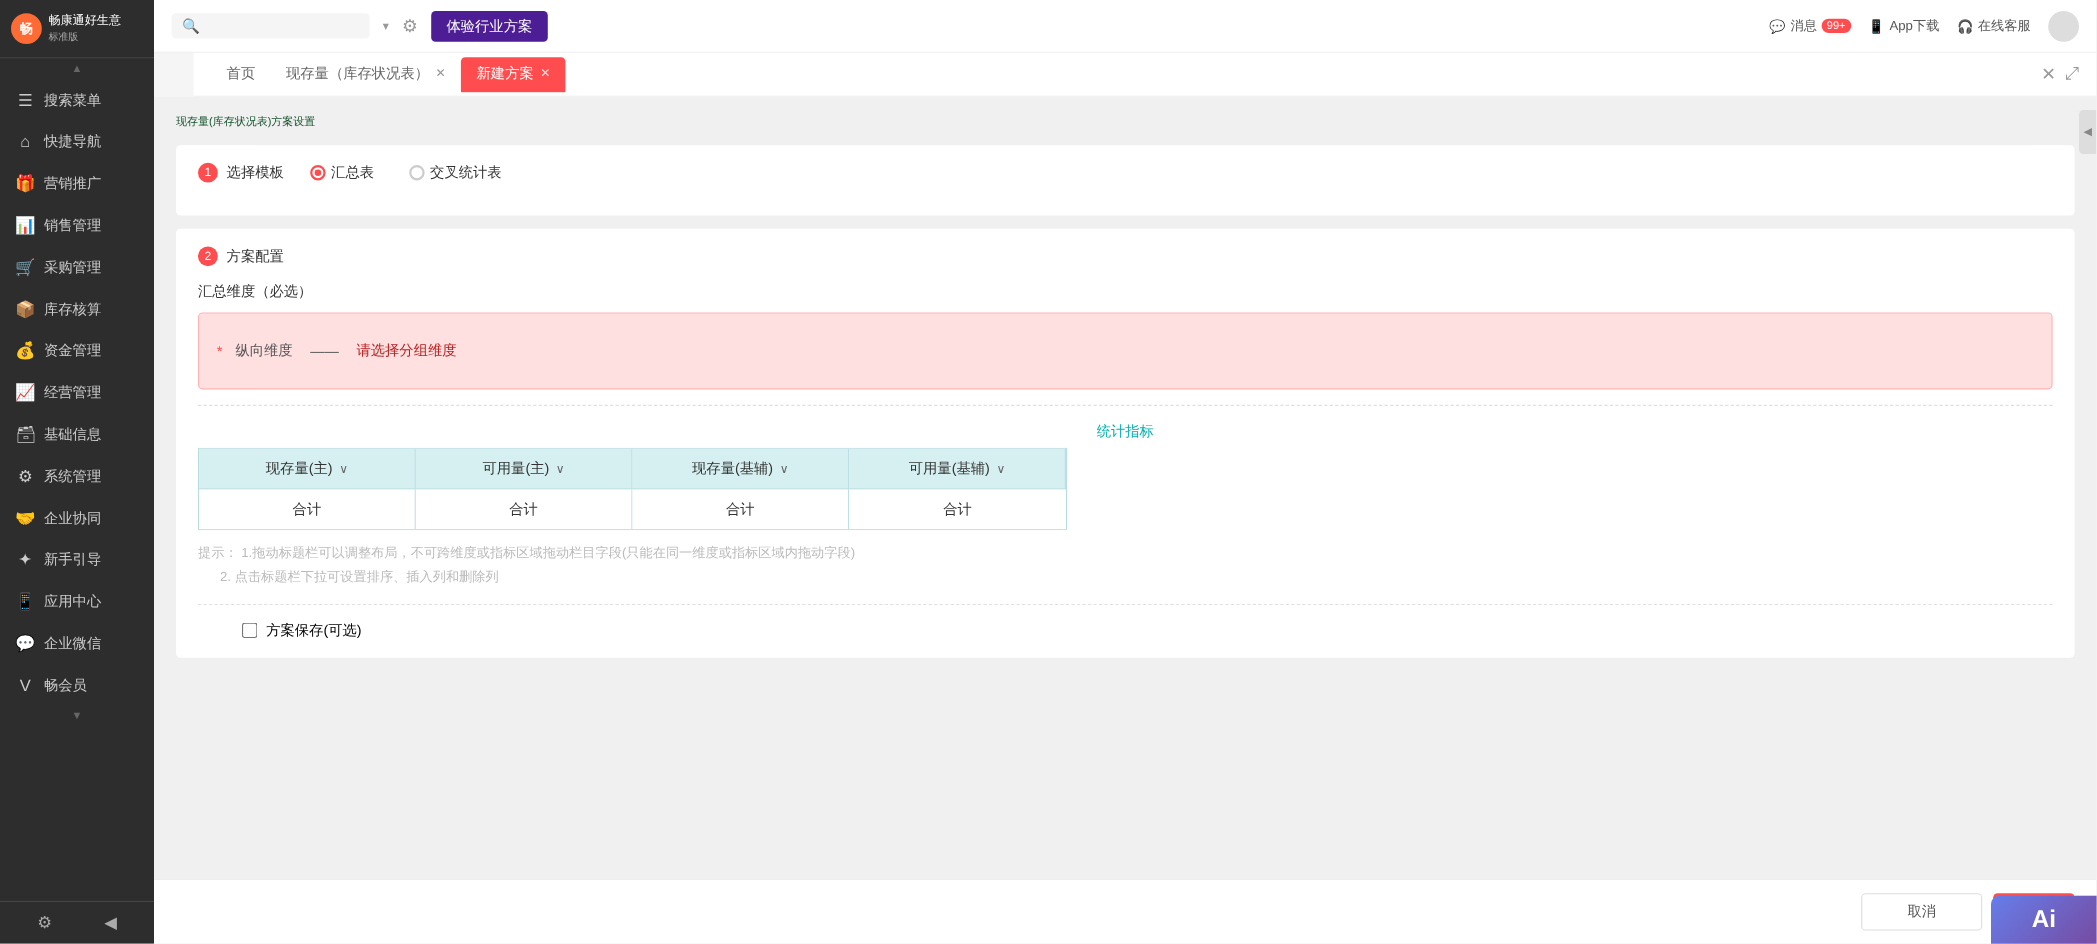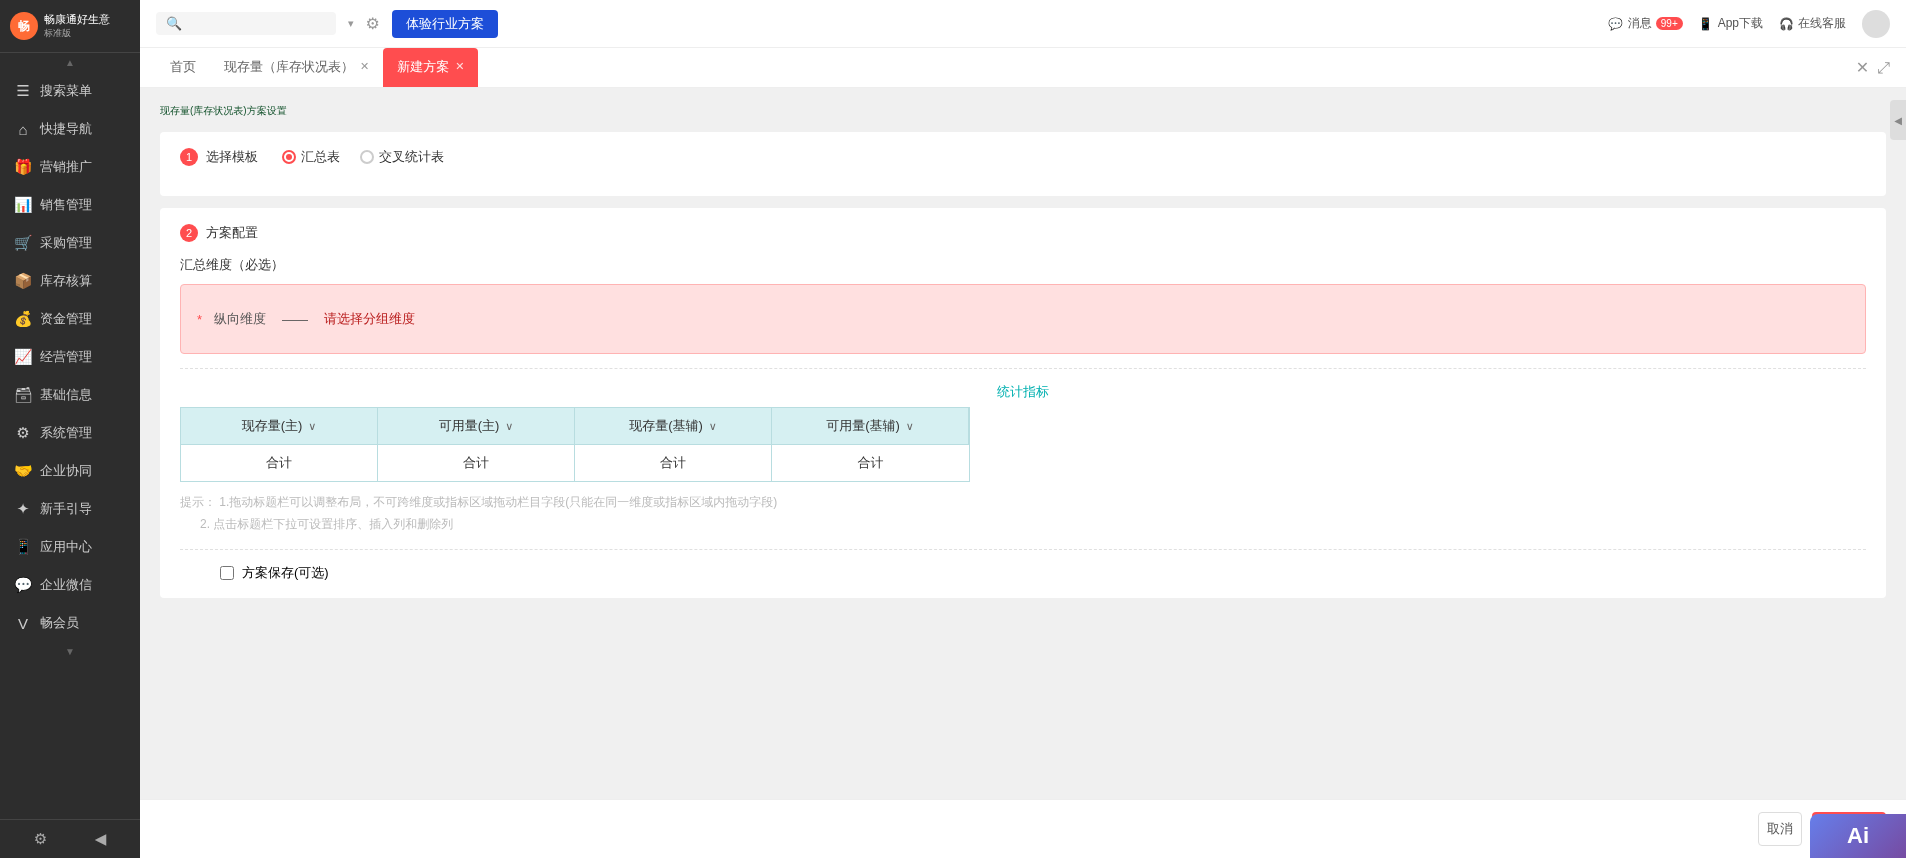--- a/index.html
+++ b/index.html
@@ -66,39 +66,39 @@
       background: #f5f5f5; border-radius: 4px; padding: 4px 10px;
       min-width: 180px;
     }
     .topbar-search input {
       border: none; background: transparent; outline: none; font-size: 12px; color: #666;
       width: 120px;
     }
     .topbar-dropdown { color: #999; cursor: pointer; font-size: 11px; }
     .topbar-gear { color: #999; cursor: pointer; font-size: 16px; }
     .topbar-btn {
-      background: #1d4ed8; color: white; border: none; border-radius: 4px;
+      background: #4c1d95; color: white; border: none; border-radius: 4px;
       padding: 5px 14px; font-size: 13px; cursor: pointer;
     }
     .topbar-spacer { flex: 1; }
     .topbar-right { display: flex; align-items: center; gap: 16px; }
     .topbar-right-item { display: flex; align-items: center; gap: 4px; color: #555; font-size: 12px; cursor: pointer; }
     .badge {
       background: #ff4d4f; color: white; border-radius: 8px;
       font-size: 10px; padding: 1px 5px; min-width: 18px; text-align: center;
     }
     .topbar-avatar { width: 28px; height: 28px; border-radius: 50%; background: #ddd; }
 
     
     .tabs {
       background: #fff;
-      display: flex; 
+      display: flex; align-items: center;
       padding: 0 16px;
       border-bottom: 1px solid #eee;
-      flex-shrink: 0; height: 40px;
+      flex-shrink: 0; height: 40px; margin-left: 36px;
     }
     .tab {
       display: flex; align-items: center; gap: 6px;
       padding: 8px 14px; cursor: pointer; font-size: 13px; color: #666;
       border-bottom: 2px solid transparent; white-space: nowrap;
     }
     .tab.active-tab { color: #ff4d4f; border-bottom: 2px solid #ff4d4f; }
     .tab-close { color: #999; font-size: 11px; cursor: pointer; }
 
     
@@ -115,21 +115,21 @@
     .step-header {
       display: flex; align-items: center; gap: 8px; margin-bottom: 14px;
     }
     .step-badge {
       width: 18px; height: 18px; border-radius: 50%;
       background: #ff4d4f; color: white; font-size: 11px;
       display: flex; align-items: center; justify-content: center; flex-shrink: 0;
     }
     .step-title { font-size: 13px; font-weight: 500; color: #333; }
 
-    .radio-group { display: flex; align-items: center; gap: 20px; }
+    .radio-group { display: flex; align-items: center; gap: 32px; }
     .radio-item { display: flex; align-items: center; gap: 5px; cursor: pointer; font-size: 13px; color: #333; }
     .radio-dot {
       width: 14px; height: 14px; border-radius: 50%;
       border: 2px solid #ccc;
       display: flex; align-items: center; justify-content: center;
     }
     .radio-dot.checked { border-color: #ff4d4f; }
     .radio-dot.checked::after {
       content: ''; width: 6px; height: 6px;
       border-radius: 50%; background: #ff4d4f;
@@ -183,21 +183,21 @@
     .save-checkbox { width: 14px; height: 14px; border: 1px solid #ccc; cursor: pointer; }
 
     
     .bottom-bar {
       background: #fff; border-top: 1px solid #eee;
       padding: 12px 20px; display: flex; justify-content: flex-end; gap: 10px;
       flex-shrink: 0;
     }
     .btn-cancel {
       background: #fff; border: 1px solid #ddd; color: #555;
-      padding: 7px 8px; border-radius: 4px; cursor: pointer; font-size: 13px;
+      padding: 7px 41px; border-radius: 4px; cursor: pointer; font-size: 13px;
     }
     .btn-query {
       background: #ff4d4f; border: none; color: white;
       padding: 7px 24px; border-radius: 4px; cursor: pointer; font-size: 13px;
     }
 
     
     .expand-btn {
       position: absolute; top: 12px; right: 0;
       width: 16px; height: 40px; background: #ddd; border-radius: 4px 0 0 4px;

